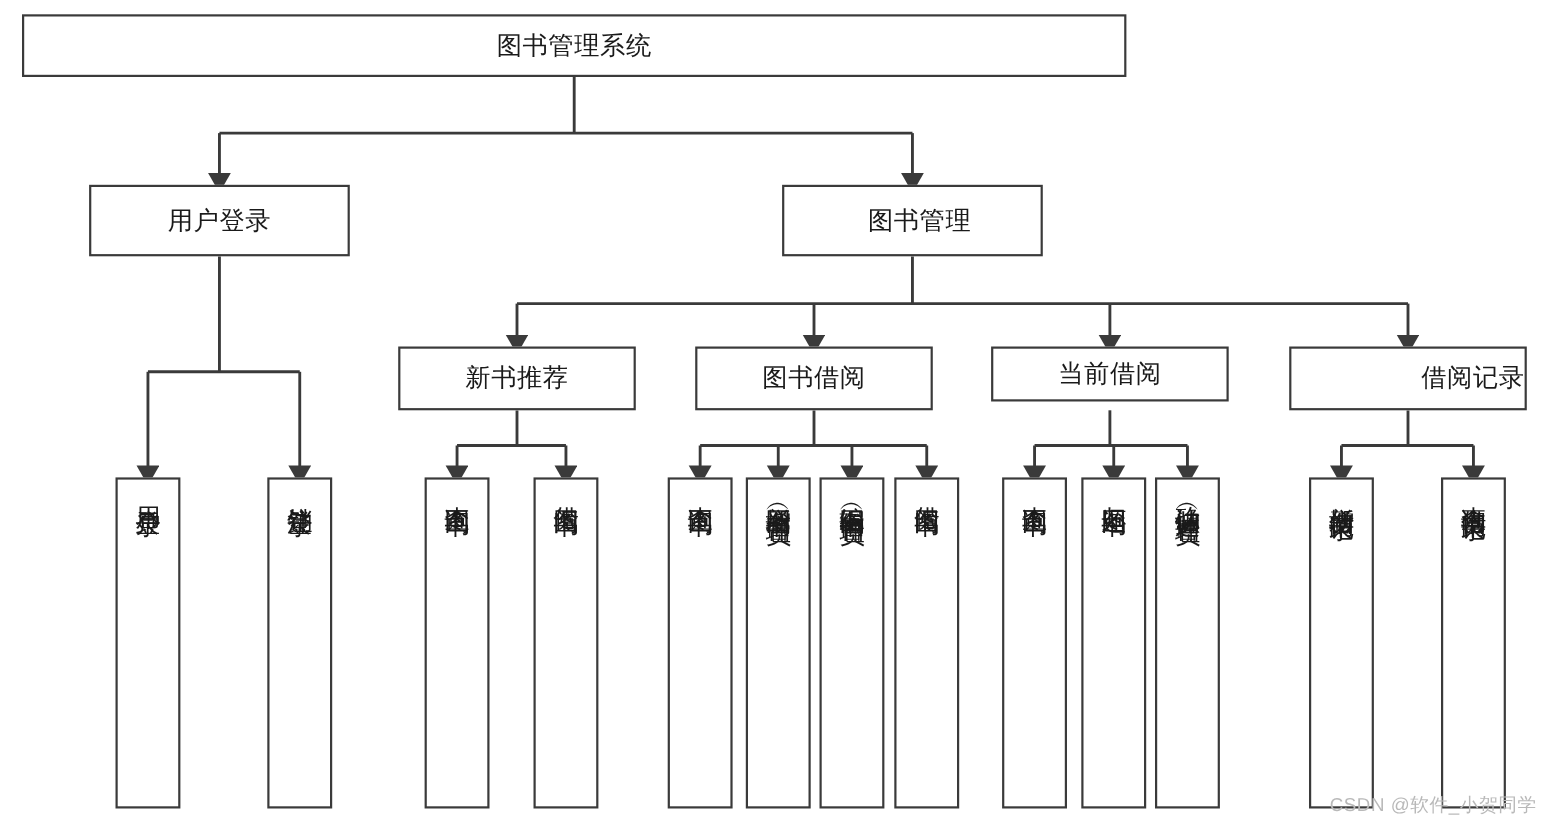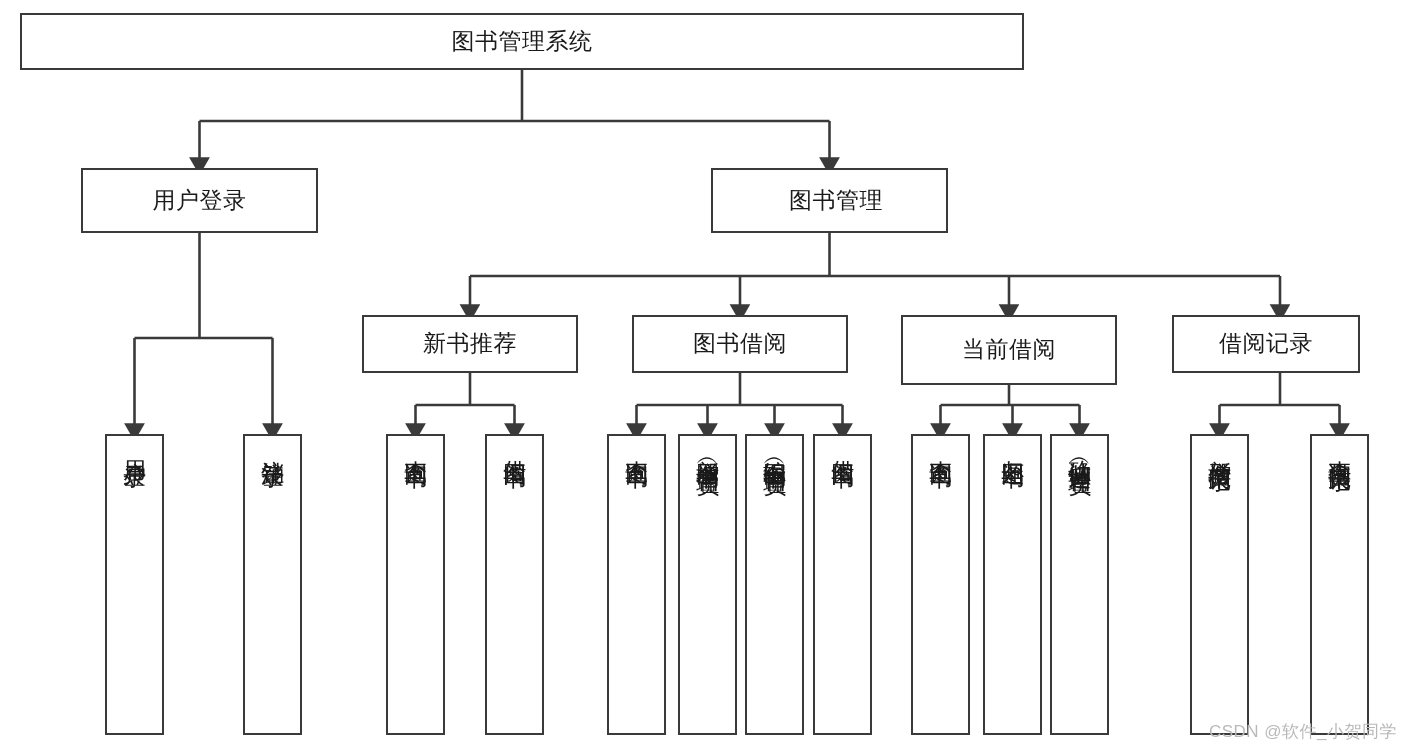--- a/index.html
+++ b/index.html
@@ -125,24 +125,24 @@
       </div>
       <div class="node horizontal" style="left: 711px; top: 168px; width: 237px; height: 65px; padding-left: 13px;">
         <span class="node-label">图书管理</span>
       </div>
       <div class="node horizontal" style="left: 362px; top: 315px; width: 216px; height: 58px; align-items: center;">
         <span class="node-label">新书推荐</span>
       </div>
       <div class="node horizontal" style="left: 632px; top: 315px; width: 216px; height: 58px;">
         <span class="node-label">图书借阅</span>
       </div>
-      <div class="node horizontal" style="left: 901px; top: 315px; width: 216px; height: 70px;">
+      <div class="node horizontal" style="left: 901px; top: 315px; width: 216px; height: 50px;">
         <span class="node-label">当前借阅</span>
       </div>
-      <div class="node horizontal" style="left: 1172px; top: 315px; width: 188px; height: 58px;">
+      <div class="node horizontal" style="left: 1172px; top: 315px; width: 216px; height: 58px; justify-content: flex-end;">
         <span class="node-label">借阅记录</span>
       </div>
       <div class="node vertical" style="left: 105px; top: 434px; width: 59px; height: 301px;">
         <span class="node-label">用户登录</span>
       </div>
       <div class="node vertical" style="left: 243px; top: 434px; width: 59px; height: 301px;">
         <span class="node-label">注销登录</span>
       </div>
       <div class="node vertical" style="left: 386px; top: 434px; width: 59px; height: 301px;">
         <span class="node-label">查询图书</span>

